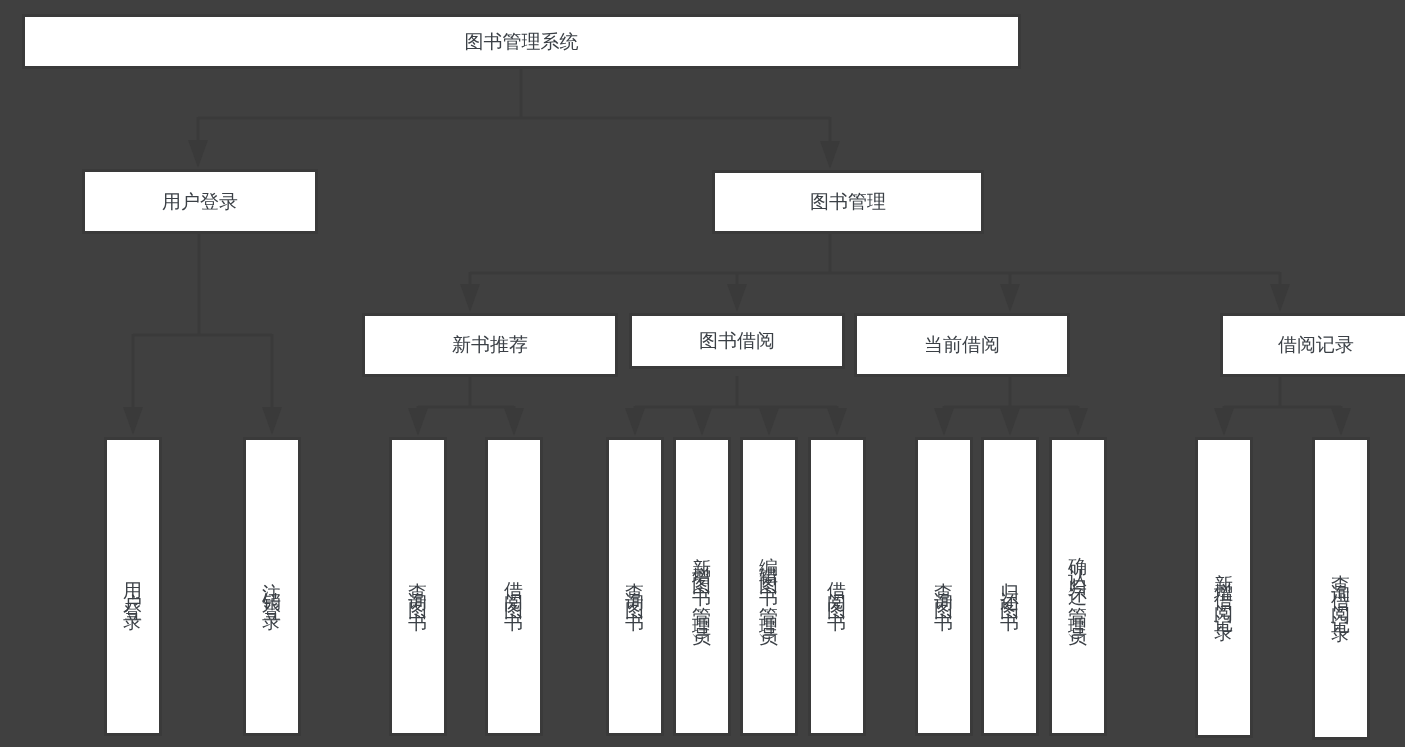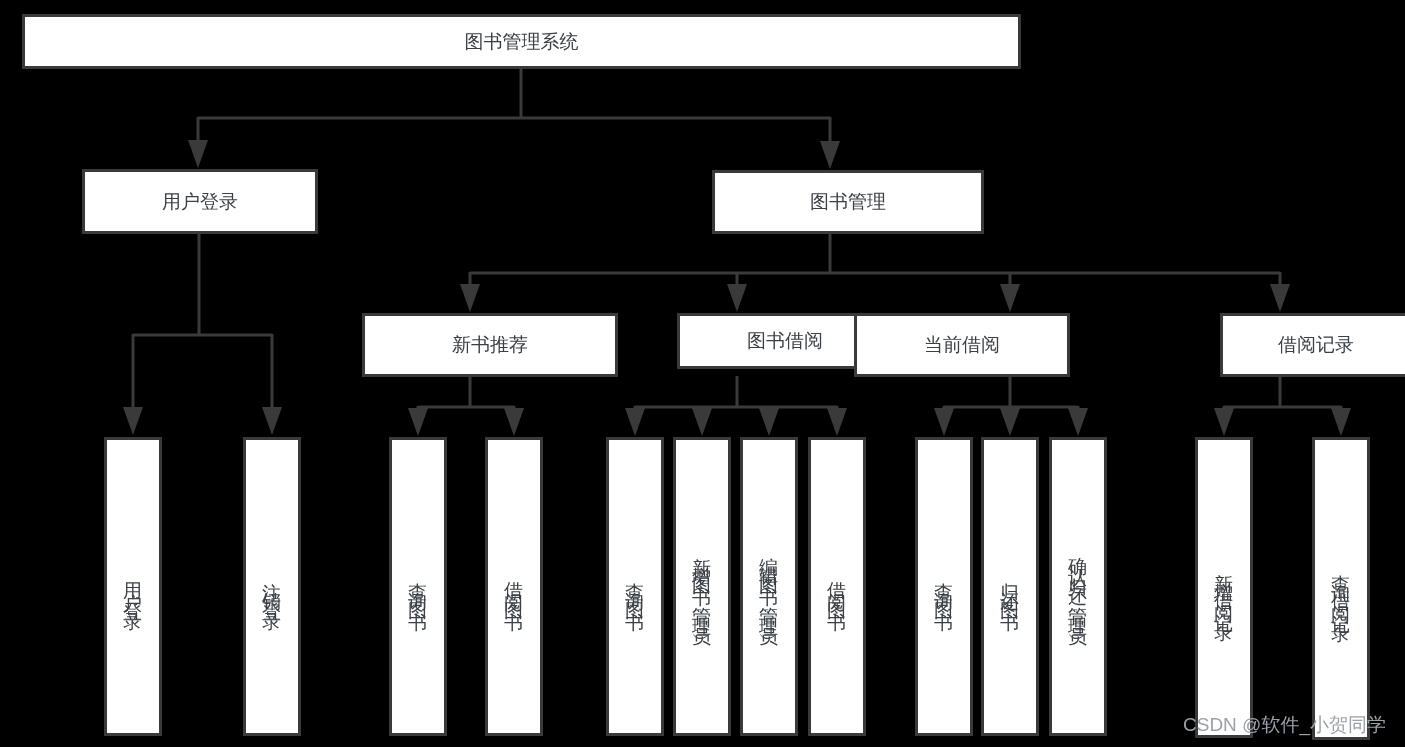--- a/index.html
+++ b/index.html
@@ -1,17 +1,17 @@
 <!DOCTYPE html>
 <html><head>
 <meta charset="utf-8">
 <style>
   html,body{margin:0;padding:0;background:#ffffff;}
   #stage{
-    position:relative;width:1405px;height:747px;background:#000000;overflow:hidden;
+    position:relative;width:1405px;height:747px;background:#404040;overflow:hidden;
     font-family:"Liberation Sans","DejaVu Sans",sans-serif;color:#3b4046;
   }
   #connectors{position:absolute;left:0;top:0;width:1405px;height:747px;}
   .node{
     position:absolute;box-sizing:border-box;background:#ffffff;
     border:3px solid #3a3a3a;display:flex;align-items:center;justify-content:center;
     font-size:19px;color:#3b4046;
   }
   .leaf{border-width:3px;}
   .vtext{
@@ -100,21 +100,21 @@
   <div class="node" style="left:82px;top:169px;width:236px;height:65px;">
     <span>用户登录</span>
   </div>
   <div class="node" style="left:712px;top:170px;width:272px;height:64px;">
     <span>图书管理</span>
   </div>
 
   <div class="node" style="left:362px;top:313px;width:256px;height:64px;">
     <span>新书推荐</span>
   </div>
-  <div class="node" style="left:629px;top:313px;width:216px;height:56px;margin-left:48px;">
+  <div class="node" style="left:629px;top:313px;width:216px;height:56px;">
     <span>图书借阅</span>
   </div>
   <div class="node" style="left:854px;top:313px;width:216px;height:64px;">
     <span>当前借阅</span>
   </div>
   <div class="node" style="left:1172px;top:313px;width:192px;height:64px;margin-left:48px;">
     <span>借阅记录</span>
   </div>
 
   <div class="node leaf" style="left:104px;top:437px;width:58px;height:299px;">
@@ -154,15 +154,14 @@
     <span class="vtext">确认归还（管理员）</span>
   </div>
 
   <div class="node leaf" style="left:1195px;top:437px;width:58px;height:301px;">
     <span class="vtext">新增借阅记录</span>
   </div>
   <div class="node leaf" style="left:1312px;top:437px;width:58px;height:303px;">
     <span class="vtext">查询借阅记录</span>
   </div>
 
-  <div id="watermark">CSDN @软件_小贺同学</div>
 
 </div>
 
 </body></html>

